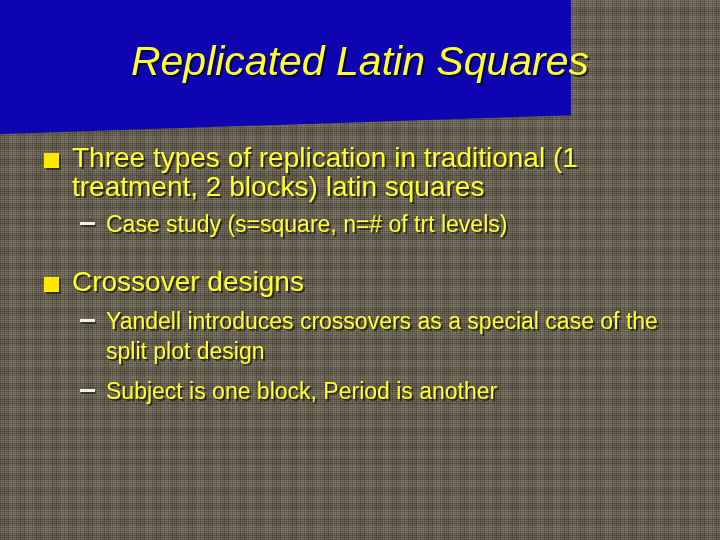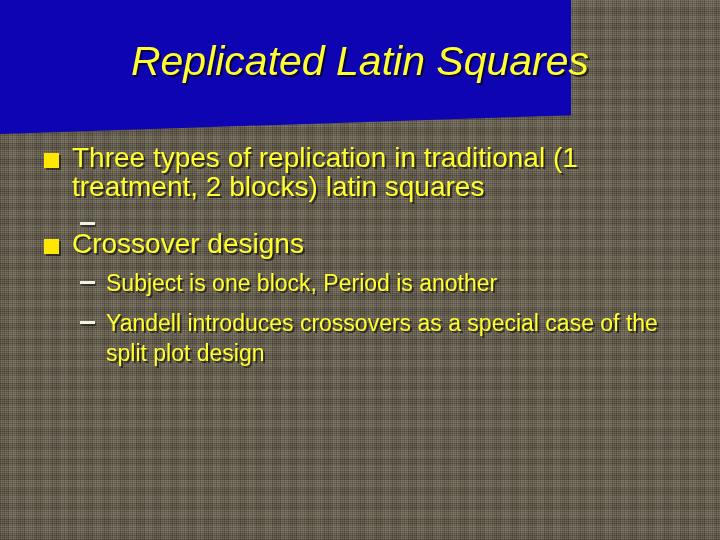--- a/index.html
+++ b/index.html
@@ -122,31 +122,32 @@
 
   <div id="body">
 
     <div class="blk lvl1 b1">
       <span class="sq-bullet"></span>
       <span>Three types of replication in traditional (1 treatment, 2 blocks) latin squares</span>
     </div>
 
     <div class="blk lvl2 b2">
       <span class="dash-bullet"></span>
+      <span>Case study (s=square, n=# of trt levels)</span>
     </div>
 
     <div class="blk lvl1 b3">
       <span class="sq-bullet"></span>
       <span>Crossover designs</span>
     </div>
 
+    <div class="blk lvl2 b5">
+      <span class="dash-bullet"></span>
+      <span>Yandell introduces crossovers as a special case of the split plot design</span>
+    </div>
+
     <div class="blk lvl2 b4">
       <span class="dash-bullet"></span>
       <span>Subject is one block, Period is another</span>
-    </div>
-
-    <div class="blk lvl2 b5">
-      <span class="dash-bullet"></span>
-      <span>Yandell introduces crossovers as a special case of the split plot design</span>
     </div>
 
   </div>
 </div>
 
 </body></html>

